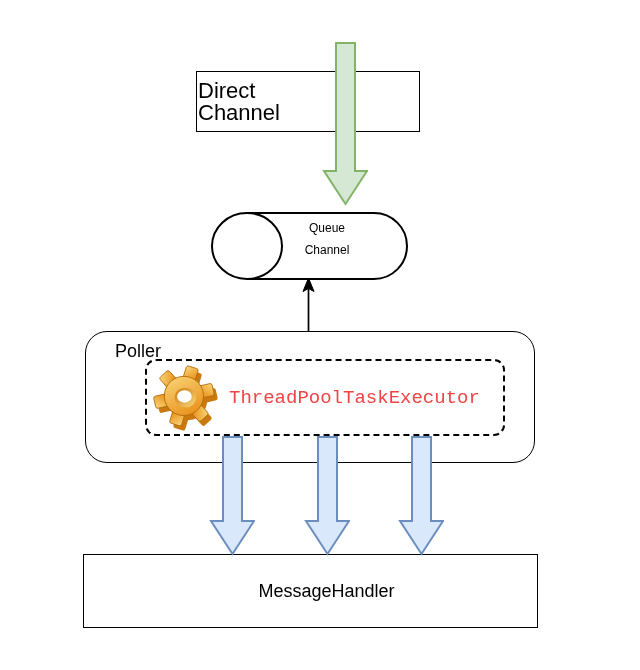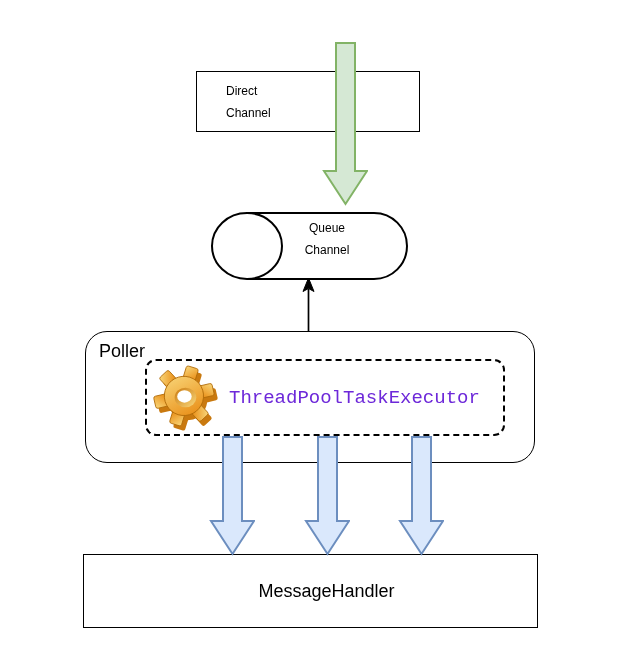--- a/index.html
+++ b/index.html
@@ -20,22 +20,22 @@
   .shape-rect {
     background: #ffffff;
     border: 1.5px solid #000000;
     box-sizing: border-box;
     color: #000000;
   }
 
   .direct-channel {
     left: 196px; top: 71px; width: 224px; height: 61px;
     display: flex; flex-direction: column; justify-content: center;
-    padding-left: 29px;
-    font-size: 12px; line-height: 22px;
+    padding-left: 1px;
+    font-size: 22px; line-height: 22px;
     z-index: 1;
   }
 
   .green-arrow { left: 322px; top: 42px; z-index: 2; }
 
   .queue-svg { left: 210px; top: 211px; z-index: 1; }
   .queue-label {
     left: 247px; top: 217px; width: 160px;
     text-align: center;
     font-size: 12px; line-height: 22px; color: #000000;
@@ -43,40 +43,40 @@
   }
 
   .poll-arrow { left: 299px; top: 277px; z-index: 1; }
 
   .poller-box {
     left: 85px; top: 331px; width: 450px; height: 132px;
     border-radius: 22px;
     z-index: 1;
   }
   .poller-label {
-    left: 13px; top: 8px;
+    left: 29px; top: 8px;
     font-size: 18px; line-height: 22px; color: #000000; text-align: center;
   }
 
   .executor-box {
     left: 145px; top: 359px; width: 360px; height: 77px;
     background: #ffffff;
     border: 2px dashed #000000;
     border-radius: 11px;
     box-sizing: border-box;
     z-index: 2;
   }
   .gear { left: 6px; top: 4px; }
   .executor-label {
     left: 82px; top: 50%;
     transform: translateY(-50%);
     font-family: "Liberation Mono", "DejaVu Sans Mono", monospace;
     font-size: 19px;
     white-space: nowrap;
-    color: #6d28d9;
+    color: #ef4444;
   }
 
   .blue-arrow { top: 436px; z-index: 3; }
   .blue-arrow-1 { left: 209px; }
   .blue-arrow-2 { left: 304px; }
   .blue-arrow-3 { left: 398px; }
 
   .message-handler {
     left: 83px; top: 554px; width: 455px; height: 74px;
     display: flex; align-items: center; justify-content: center;

